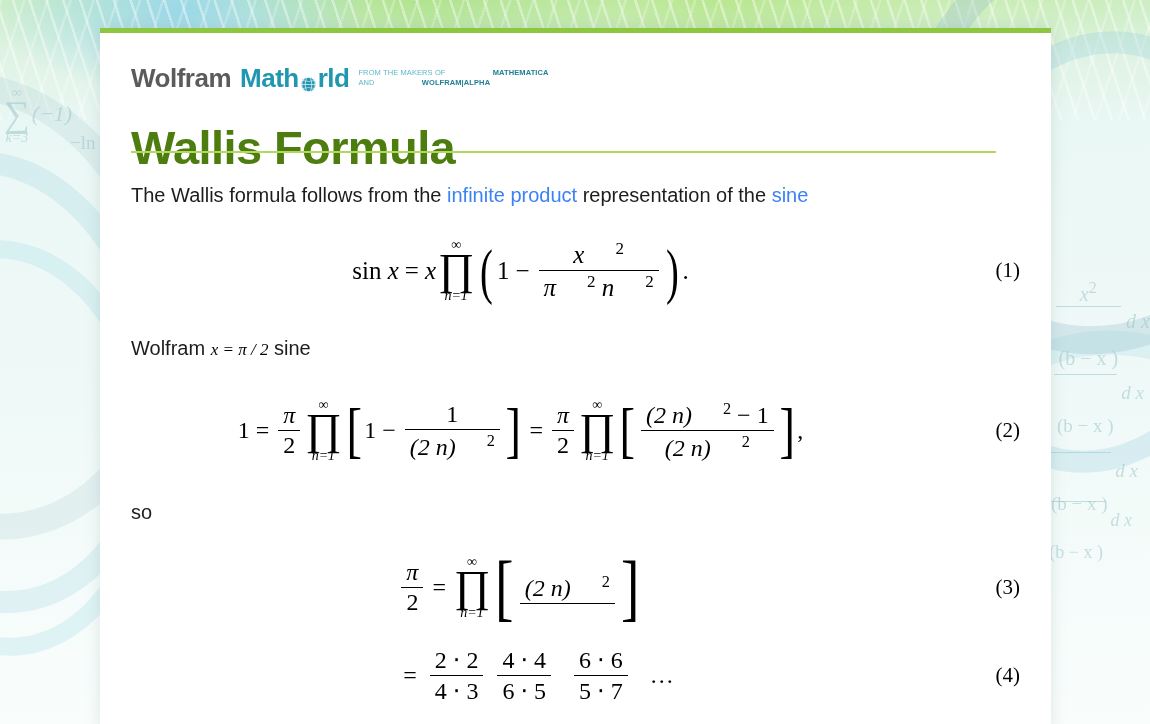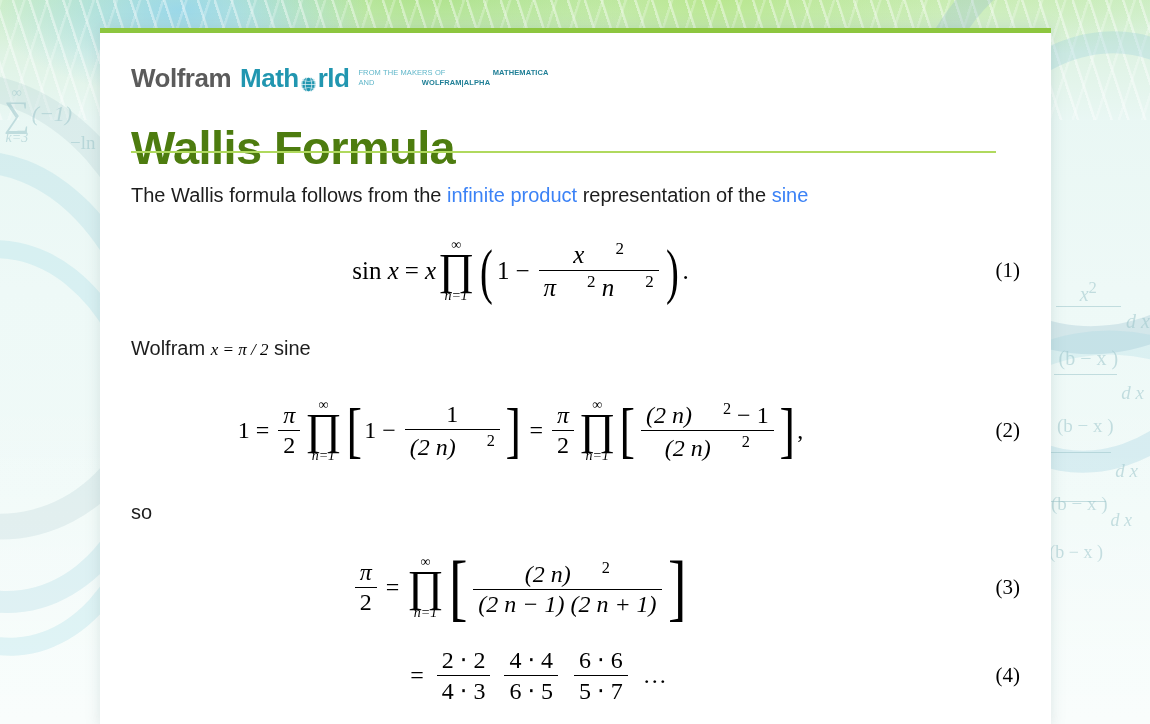--- a/index.html
+++ b/index.html
@@ -448,41 +448,40 @@
           </span>
           <span class="op m">=</span>
           <span class="bigop">
             <span class="lim-top">∞</span>
             <span class="sym">∏</span>
             <span class="lim-bot">n=1</span>
           </span>
           <span class="brack m" style="font-size:74px;">[</span>
           <span class="frac">
             <span class="num"><span class="m it">(2 n)</span><span class="sup m">2</span></span>
-            <span class="den m it">(2 n − 1) (2 n + 1)</span>
           </span>
           <span class="brack m" style="font-size:74px;">]</span>
         </div>
       </div>
       <div class="eqnum">(3)</div>
     </div>
 
     <div class="eqrow" style="top:605px;">
       <div class="eqbody" style="padding-left:30px;">
         <div class="eqline" style="font-size:24px;">
           <span class="op m">=</span>
           <span class="frac" style="margin:8px 7px;">
             <span class="num m">2 ⋅ 2</span>
             <span class="den m">4 ⋅ 3</span>
           </span>
           <span class="frac" style="margin:0 7px;">
             <span class="num m">4 ⋅ 4</span>
             <span class="den m">6 ⋅ 5</span>
           </span>
-          <span class="frac" style="margin:0 9px;text-align:center;">
+          <span class="frac" style="margin:0 16px;text-align:center;">
             <span class="num m">6 ⋅ 6</span>
             <span class="den m">5 ⋅ 7</span>
           </span>
           <span class="m" style="margin-left:6px;">…</span>
         </div>
       </div>
       <div class="eqnum">(4)</div>
     </div>
 
   </div>

